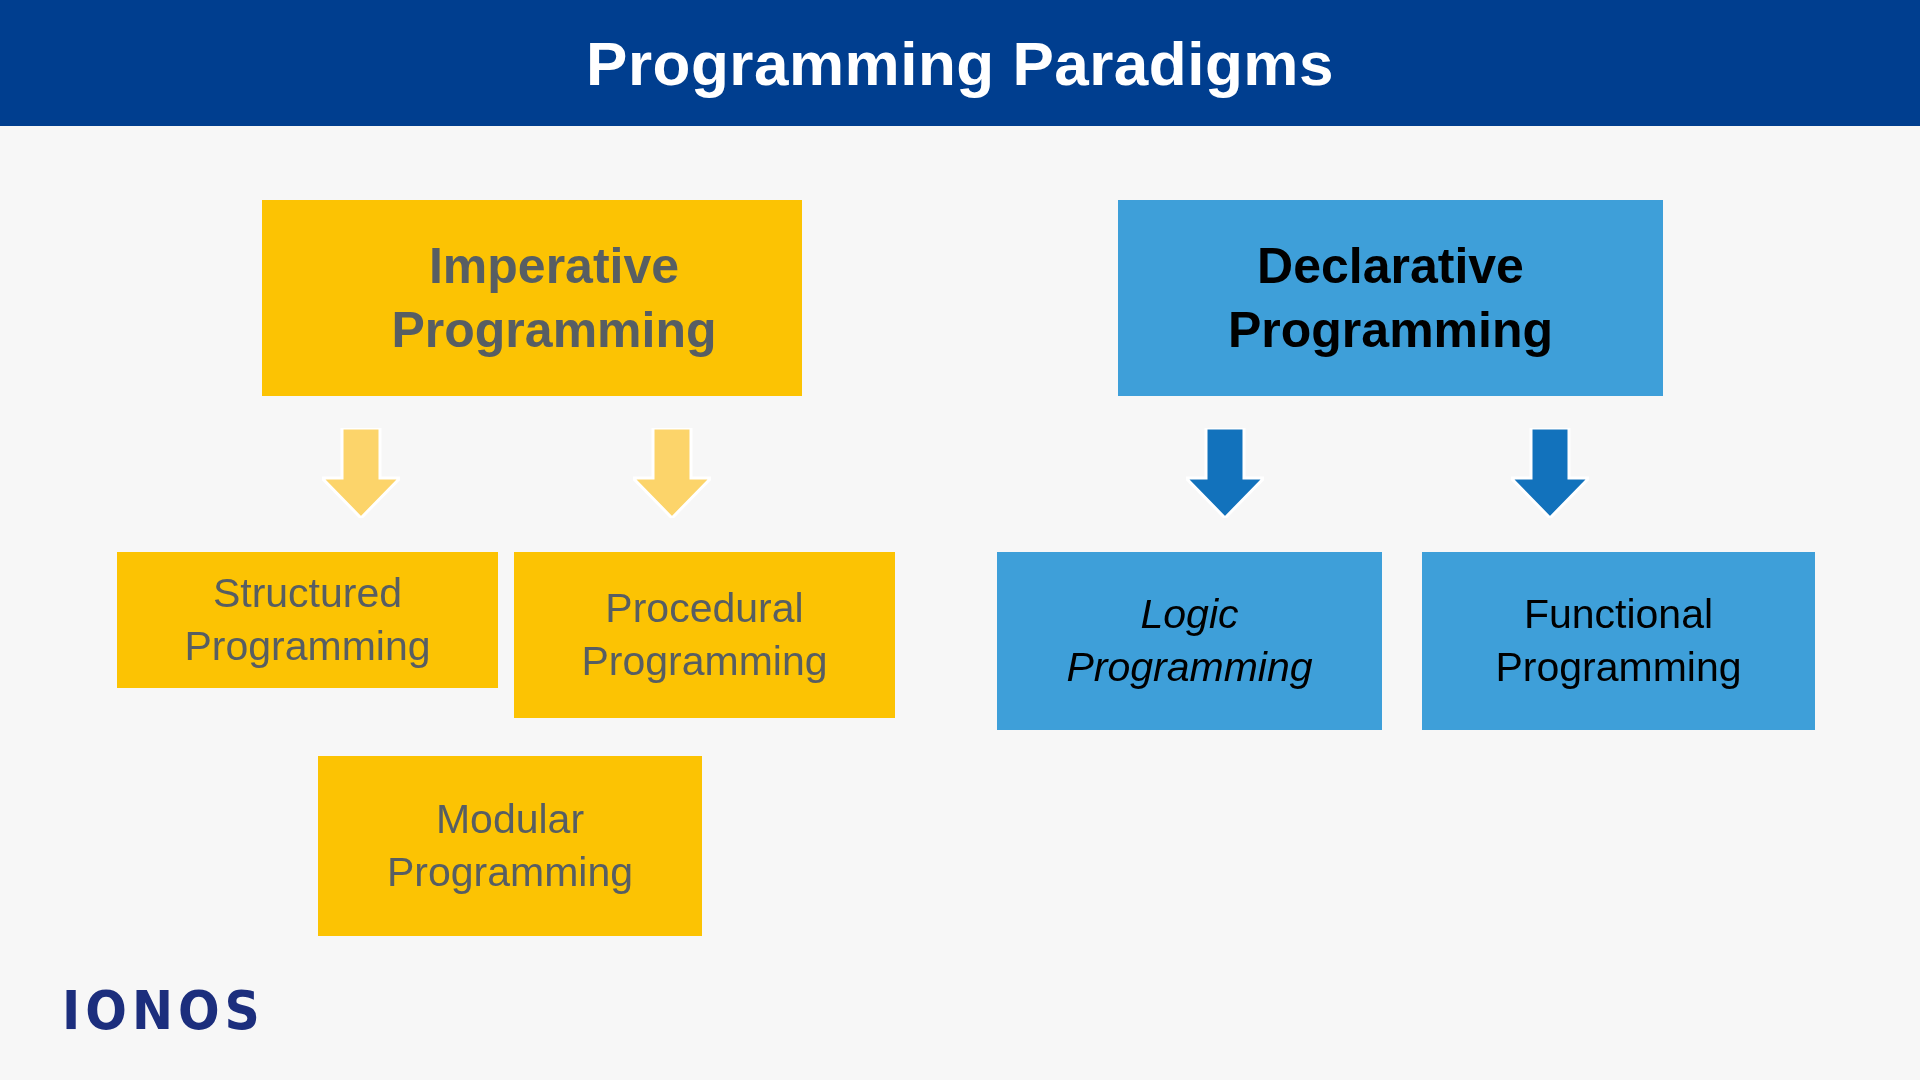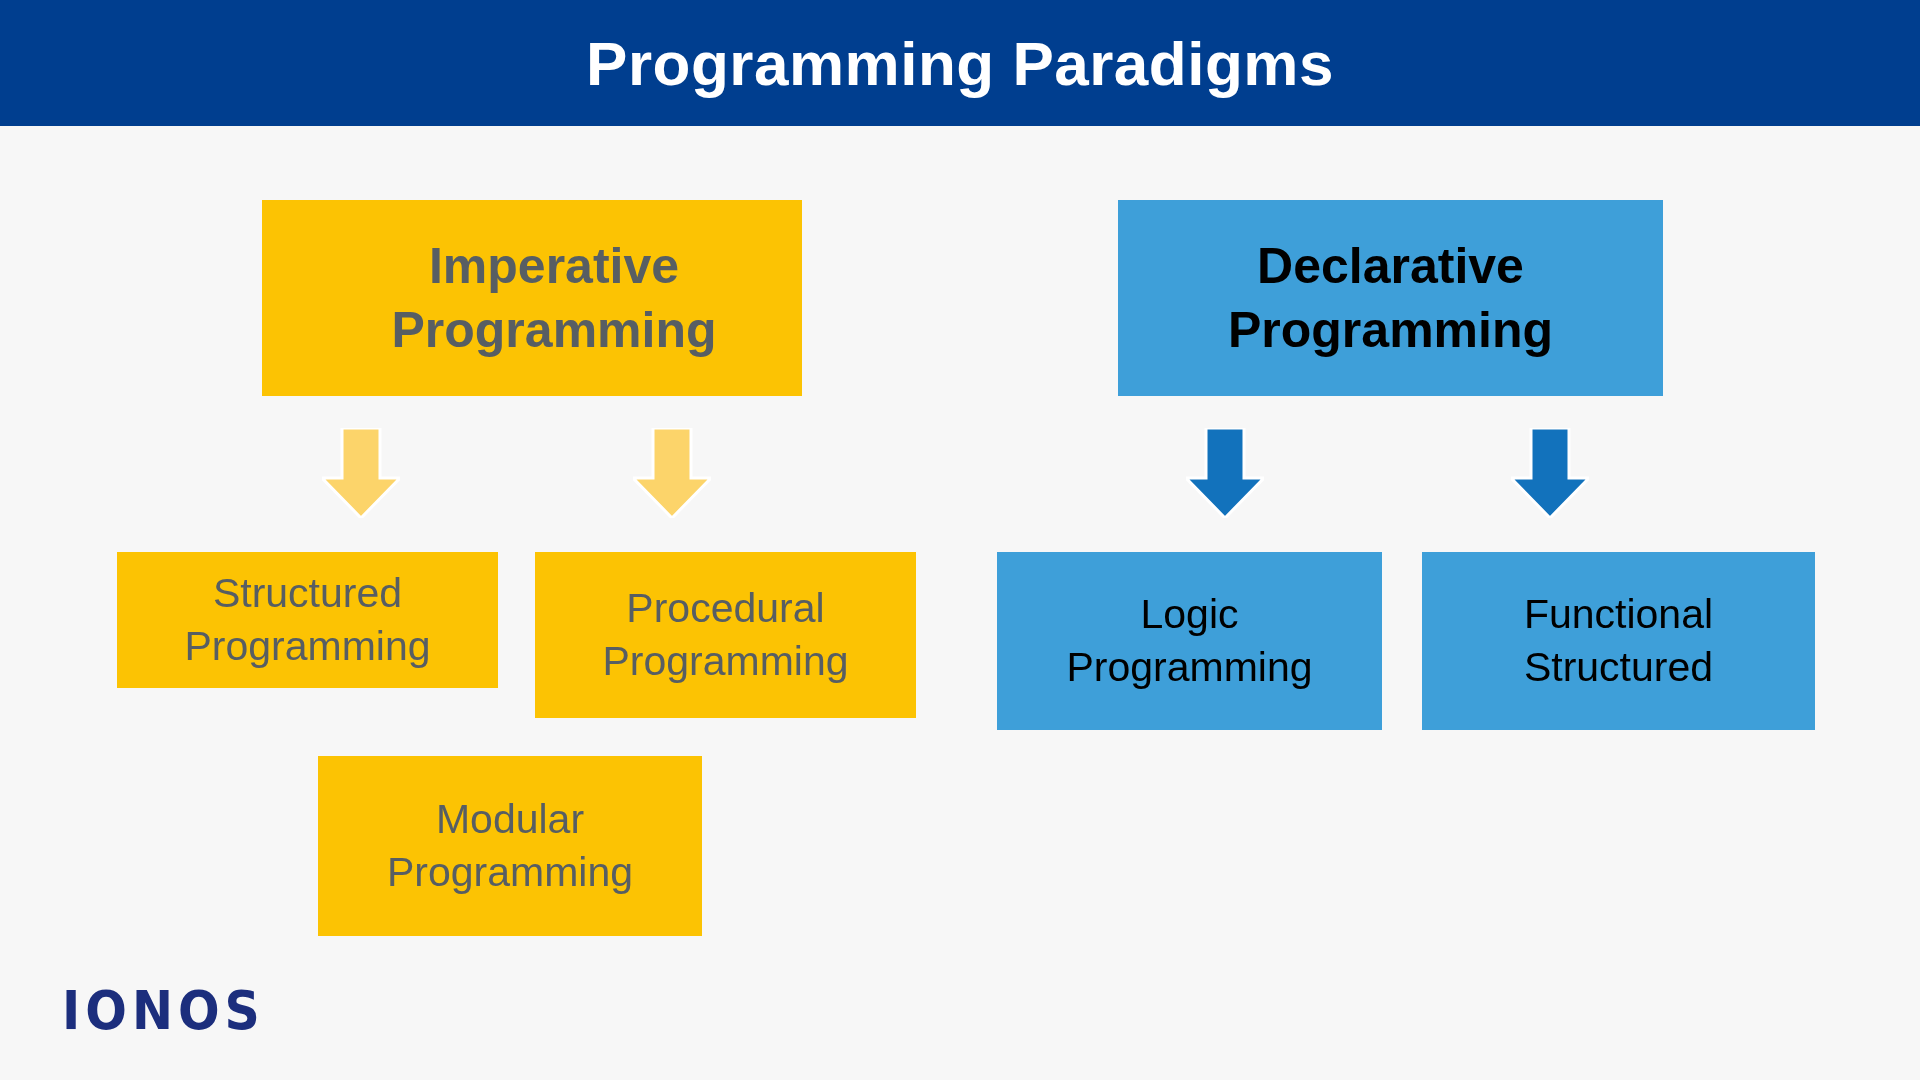--- a/index.html
+++ b/index.html
@@ -35,22 +35,22 @@
   }
   .node .label{white-space:pre-line;}
   .node.gold{background:var(--color-gold);color:var(--color-dark_text);}
   .node.blue{background:var(--color-blue);color:#000000;}
   .node.main{font-size:50px;font-weight:700;line-height:64px;}
   .node.sub{font-size:41px;font-weight:400;line-height:53px;}
 
   .box-imperative {left:262px;top:200px;width:540px;height:196px;padding-left:44px;}
   .box-declarative{left:1118px;top:200px;width:545px;height:196px;}
   .box-structured {left:117px;top:552px;width:381px;height:136px;}
-  .box-procedural {left:535px;top:552px;width:381px;height:166px;}
-  .box-logic      {left:997px;top:552px;width:385px;height:178px;}
+  .box-procedural {left:514px;top:552px;width:381px;height:166px;}
+  .box-logic      {left:997px;top:552px;width:385px;height:178px;font-style:italic;}
   .box-functional {left:1422px;top:552px;width:393px;height:178px;}
   .box-modular    {left:318px;top:756px;width:384px;height:180px;}
 
   .arrow{position:absolute;top:428px;width:78px;height:90px;}
   .arrow svg{display:block;width:100%;height:100%;}
   .arrow.gold{color:var(--color-arrow_gold);}
   .arrow.blue{color:var(--color-arrow_blue);}
   .arrow-1{left:322px;}
   .arrow-2{left:633px;}
   .arrow-3{left:1186px;}
@@ -115,21 +115,21 @@
 Programming</span>
 </div>
 
 <div class="node sub blue box-logic">
   <span class="label">Logic
 Programming</span>
 </div>
 
 <div class="node sub blue box-functional">
   <span class="label">Functional
-Structured</span>
+Programming</span>
 </div>
 
 <div class="node sub gold box-modular">
   <span class="label">Modular
 Programming</span>
 </div>
 
 <div class="logo">IONOS</div>
 
 </body></html>

